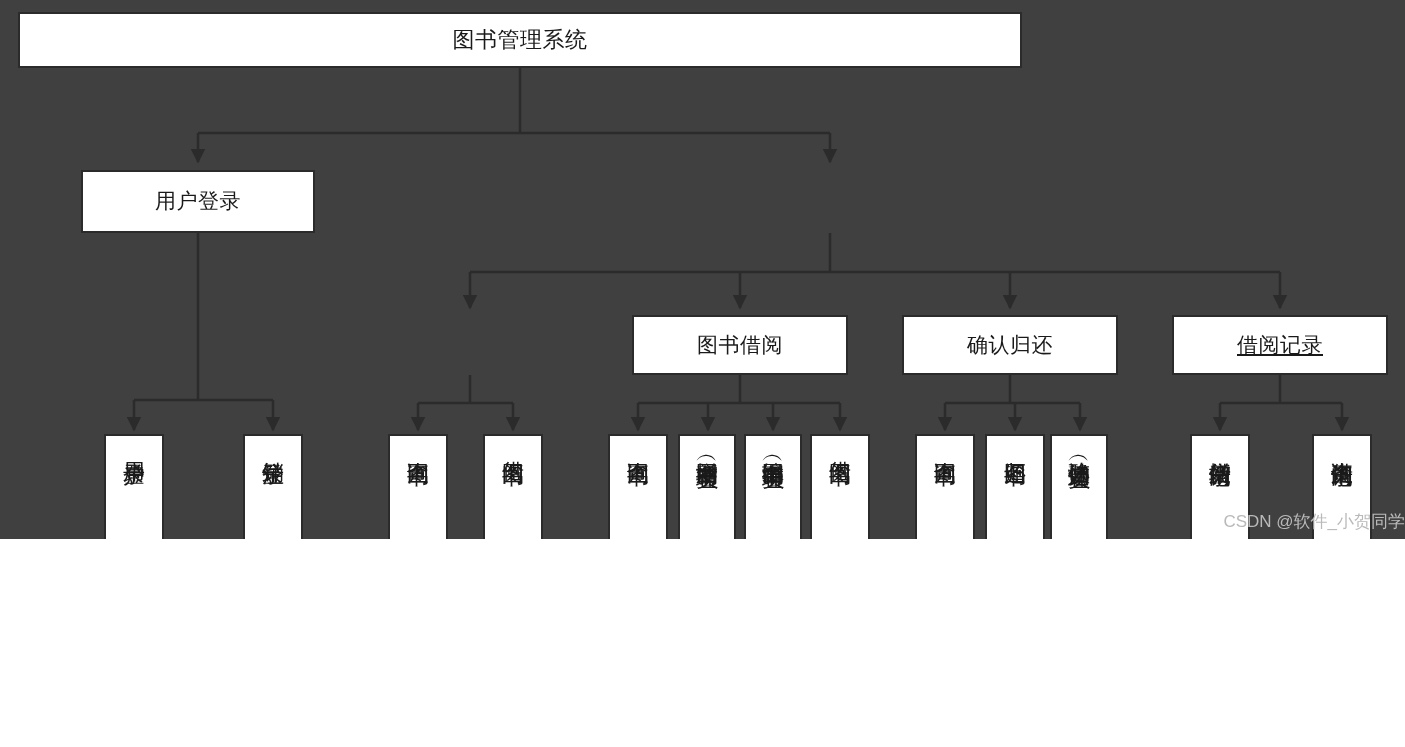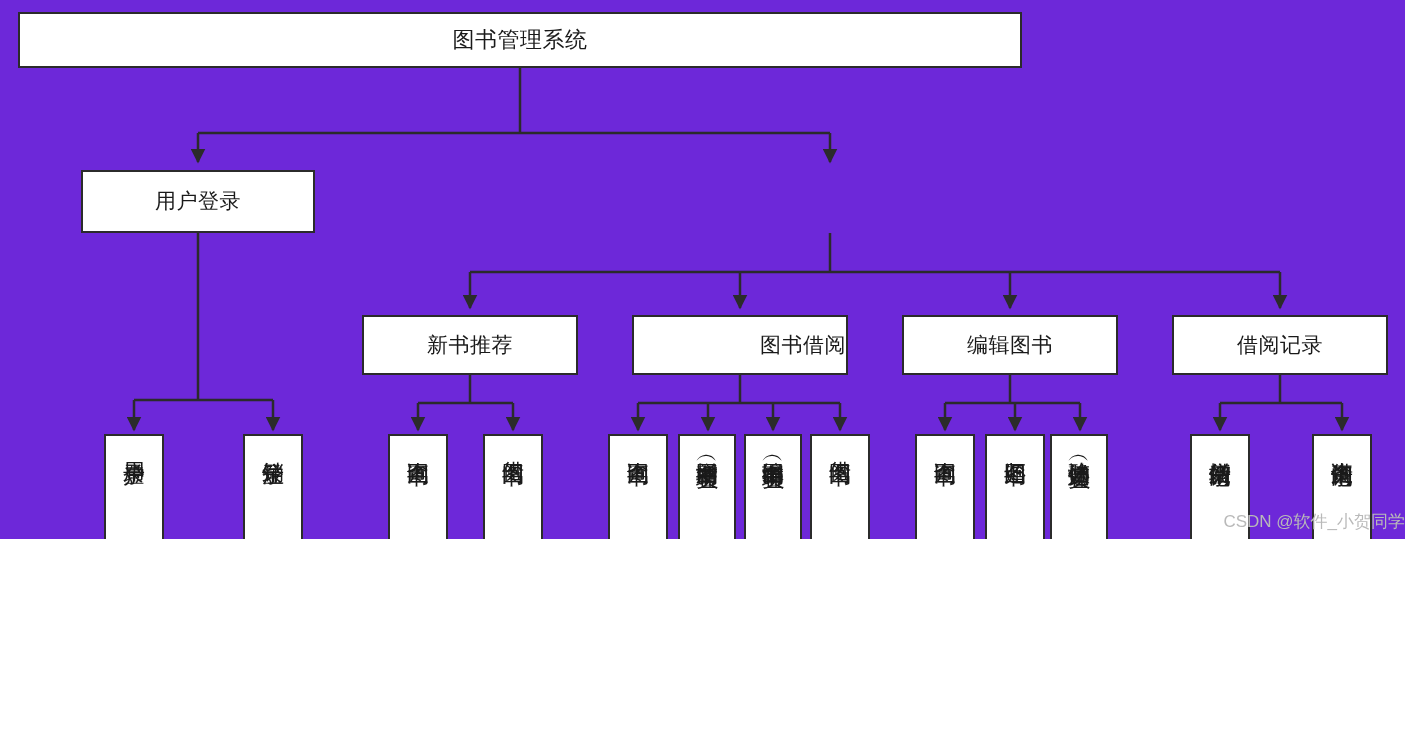--- a/index.html
+++ b/index.html
@@ -8,21 +8,21 @@
     padding: 0;
     background: #ffffff;
   }
   body {
     font-family: "Liberation Sans", "DejaVu Sans", sans-serif;
   }
   #canvas {
     position: relative;
     width: 1405px;
     height: 539px;
-    background: #6d28d9;
+    background: #404040;
     overflow: hidden;
   }
   #edges {
     position: absolute;
     left: 0;
     top: 0;
     width: 1405px;
     height: 747px;
     pointer-events: none;
   }
@@ -134,33 +134,30 @@
 
   <div class="node horiz root" style="left:18px; top:12px; width:1004px; height:56px;">
     <span class="label">图书管理系统</span>
   </div>
 
   <div class="node horiz" style="left:81px; top:170px; width:234px; height:63px;">
     <span class="label">用户登录</span>
   </div>
 
 
-  <div class="node horiz" style="left:362px; top:315px; width:216px; height:60px;">
-    <span class="label">新书推荐</span>
-  </div>
-
-  <div class="node horiz" style="left:632px; top:315px; width:216px; height:60px;justify-content:flex-end;">
+
+  <div class="node horiz" style="left:632px; top:315px; width:216px; height:60px;">
     <span class="label">图书借阅</span>
   </div>
 
   <div class="node horiz" style="left:902px; top:315px; width:216px; height:60px;">
-    <span class="label">编辑图书</span>
-  </div>
-
-  <div class="node horiz" style="left:1172px; top:315px; width:216px; height:60px;">
+    <span class="label">确认归还</span>
+  </div>
+
+  <div class="node horiz" style="left:1172px; top:315px; width:216px; height:60px;text-decoration:underline;">
     <span class="label">借阅记录</span>
   </div>
 
   <div class="node vert" style="left:104px; top:434px; width:60px; height:299px;">
     <span class="label">用户登录</span>
   </div>
 
   <div class="node vert" style="left:243px; top:434px; width:60px; height:299px;">
     <span class="label">注销登录</span>
   </div>

